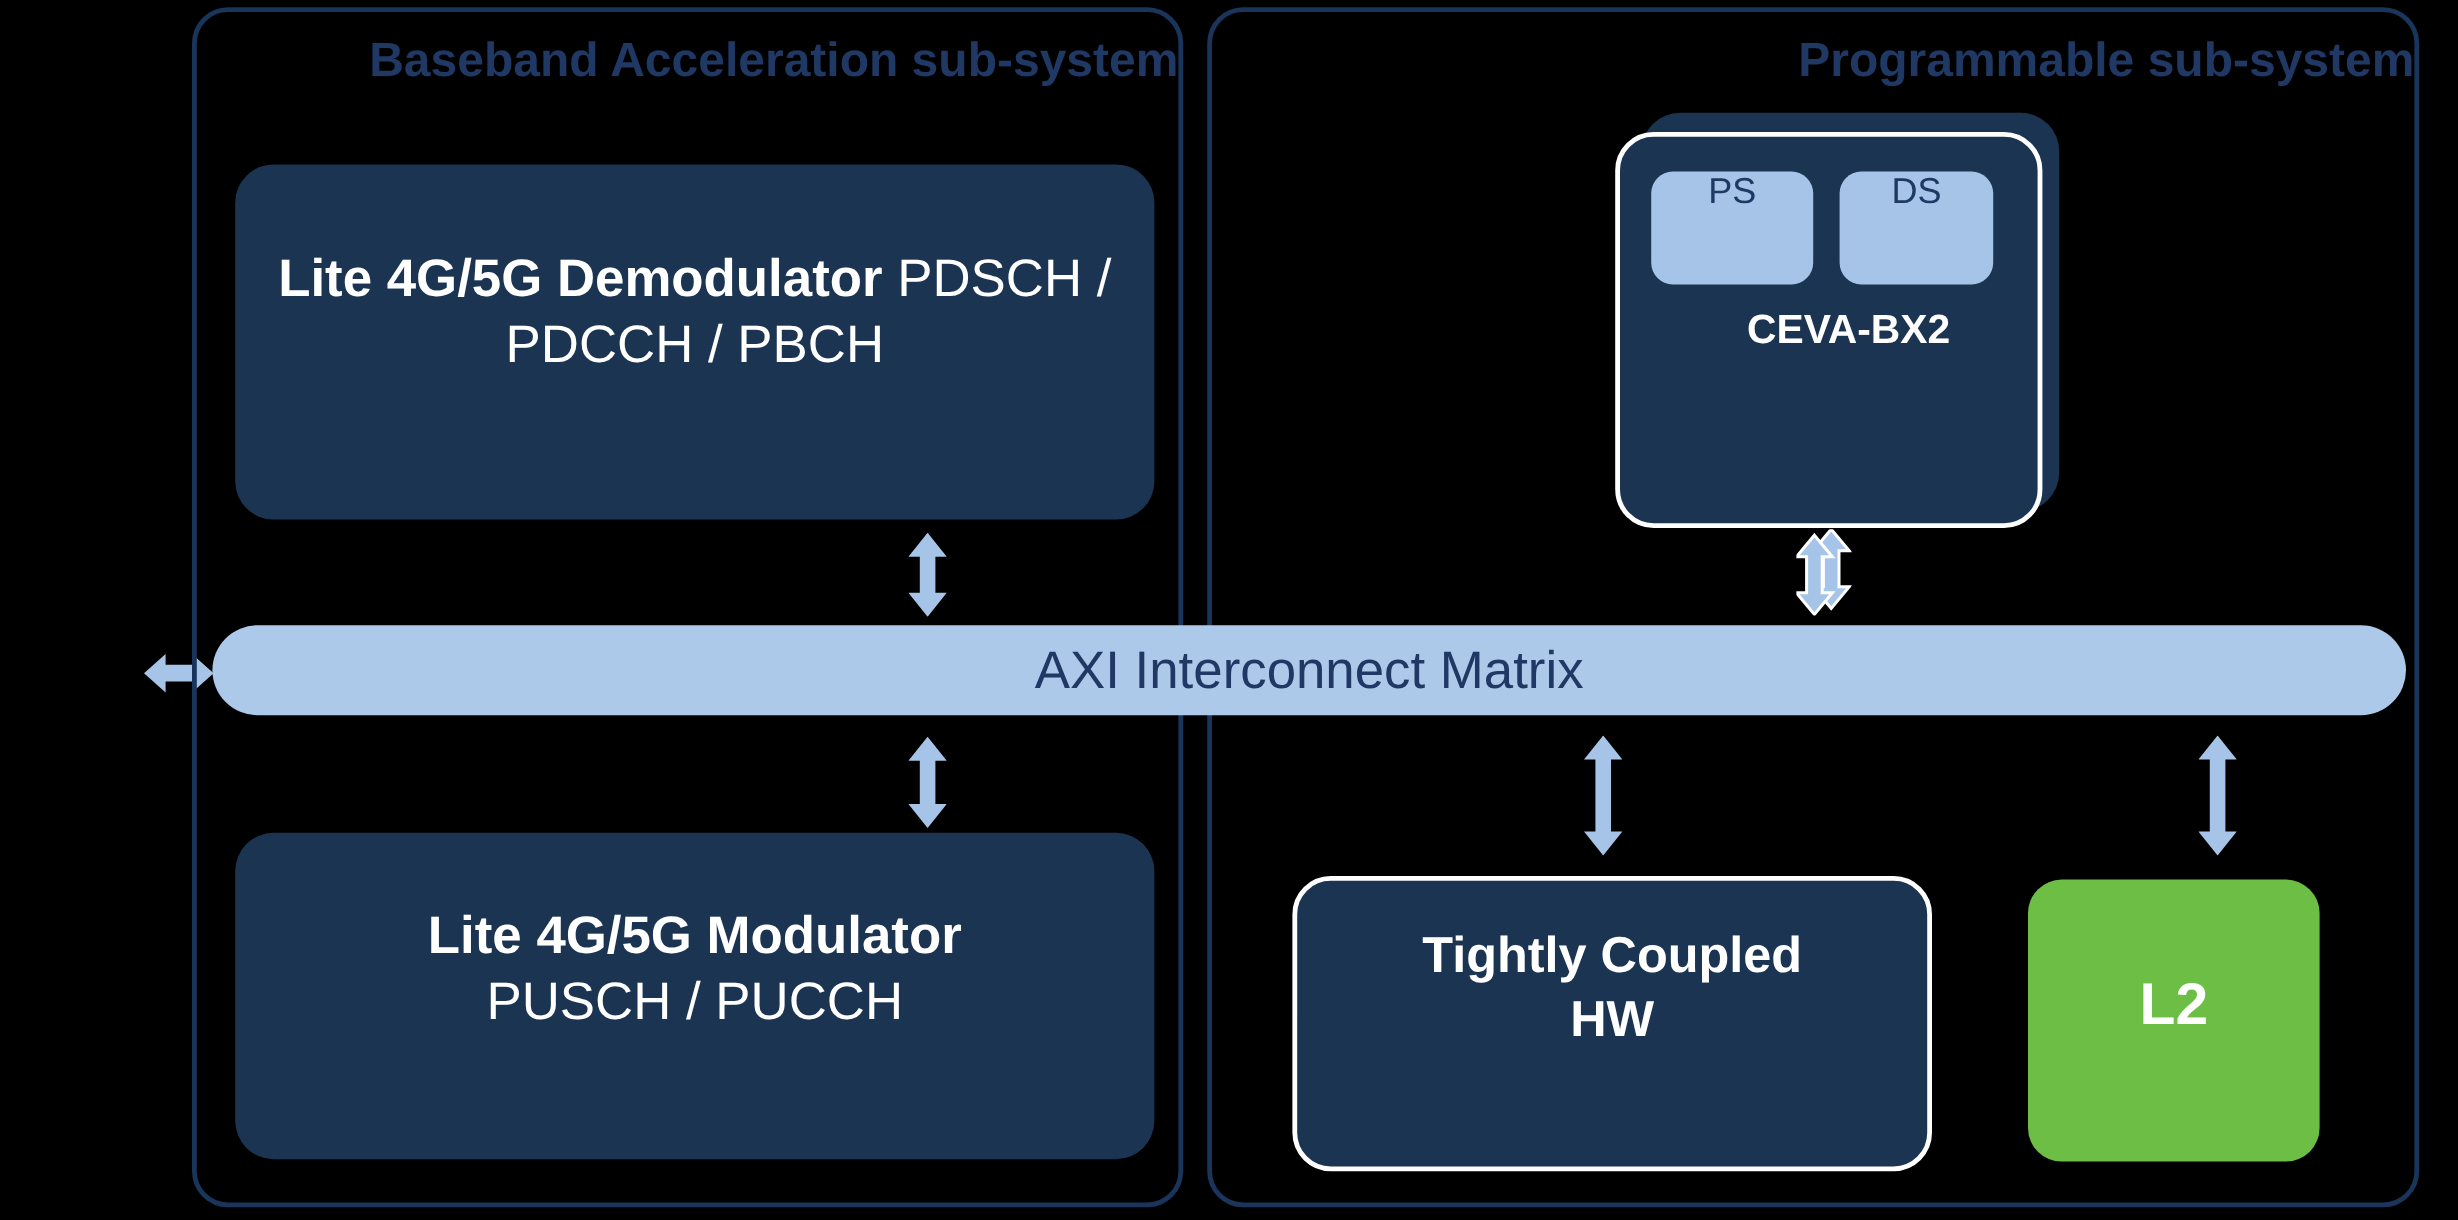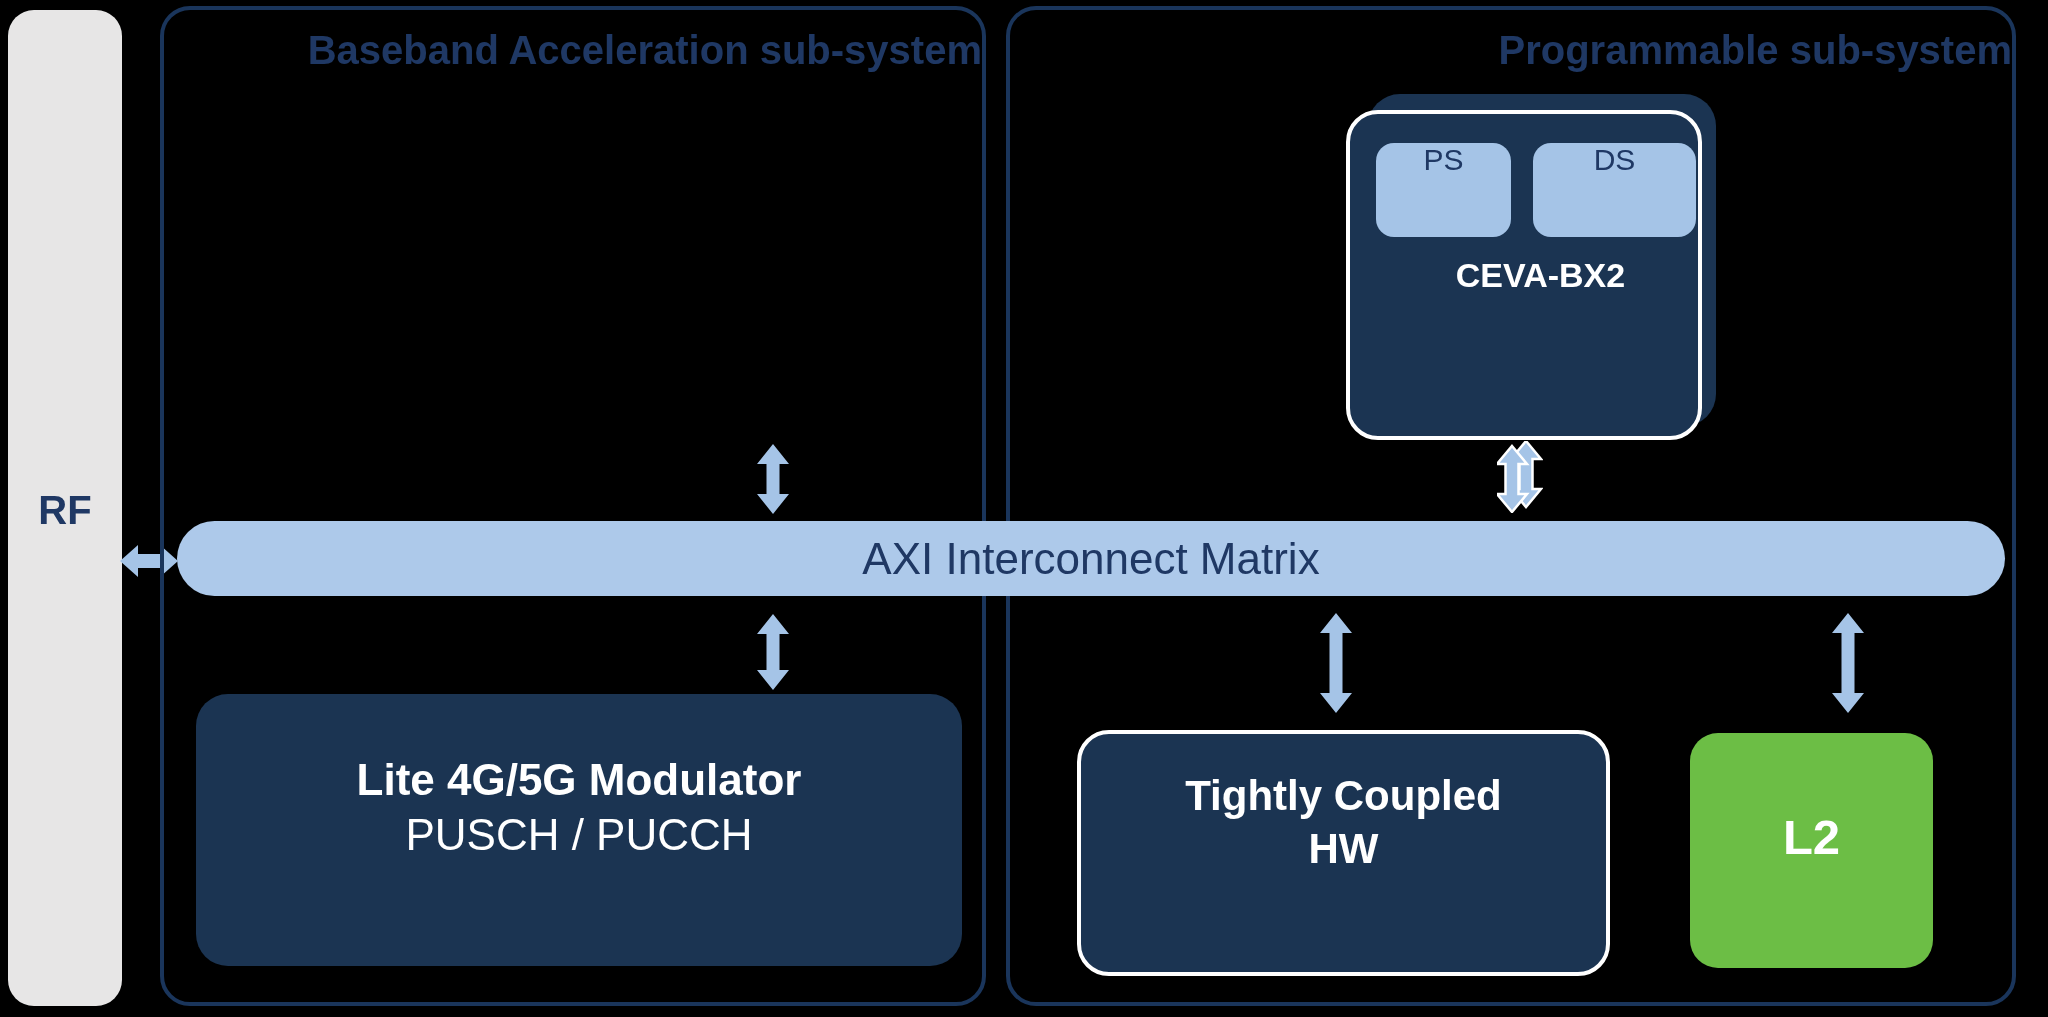--- a/index.html
+++ b/index.html
@@ -44,52 +44,56 @@
   .ceva-shadow{left:1368px;top:94px;width:348px;height:332px;border-radius:32px;
     background:var(--navy-box,#1B3452);z-index:3;}
   .ceva-block{left:1346px;top:110px;width:356px;height:330px;border-radius:32px;
     background:var(--navy-box,#1B3452);border:4px solid var(--white,#fff);z-index:4;}
   .ceva-label{position:absolute;left:0;right:0;top:141px;text-align:center;
     font-weight:bold;font-size:34px;line-height:40px;color:var(--white,#fff);margin-left:33px;}
   .chip{position:absolute;background:var(--light-blue,#A5C4E7);border-radius:18px;
     display:flex;align-items:flex-start;justify-content:center;
     font-size:30px;color:var(--navy-text,#1F3864);}
   .chip.ps{left:26px;top:29px;width:135px;height:94px;}
-  .chip.ds{left:183px;top:29px;width:163px;height:94px;}
+  .chip.ds{left:183px;top:29px;width:128px;height:94px;}
   .chip.ptcm{left:26px;top:198px;width:135px;height:99px;}
   .chip.dtcm{left:187px;top:198px;width:136px;height:99px;}
 
   
   .l2-box{left:1690px;top:733px;width:243px;height:235px;border-radius:28px;
     background:var(--green,#6CBE45);display:flex;align-items:center;justify-content:center;
     font-weight:bold;font-size:49px;color:var(--white,#fff);z-index:4;padding-bottom:28px;}
 
   
   .arrow{z-index:6;}
   .arrow.behind{z-index:2;}
   .arrow polygon{fill:var(--light-blue,#A5C4E7);}
   .arrow .outlined{stroke:var(--white,#fff);stroke-width:2.5px;stroke-linejoin:miter;}
 </style>
 </head>
 <body>
 
 <div class="canvas">
 
-  <div class="abs rf-bar">
-    <div class="rf-label">RF</div>
-  </div>
 
   <svg class="abs arrow behind" style="left:120px;top:543px;" width="58" height="36" viewBox="0 0 58 36">
     <polygon points="0,18 18,2 18,11 40,11 40,2 58,18 40,34 40,25 18,25 18,34"></polygon>
   </svg>
 
   <div class="abs subsystem baseband">
     <div class="subsystem-title">Baseband Acceleration sub-system</div>
   </div>
 
+  <div class="abs navy-box demod-box">
+    <div>
+      <b>Lite 4G/5G Demodulator</b>
+      <span>PDSCH /</span>
+    </div>
+    <div>PDCCH / PBCH</div>
+  </div>
 
   <div class="abs navy-box mod-box">
     <div>
       <b>Lite 4G/5G Modulator</b>
     </div>
     <div>PUSCH / PUCCH</div>
   </div>
 
   <div class="abs subsystem programmable">
     <div class="subsystem-title">Programmable sub-system</div>

